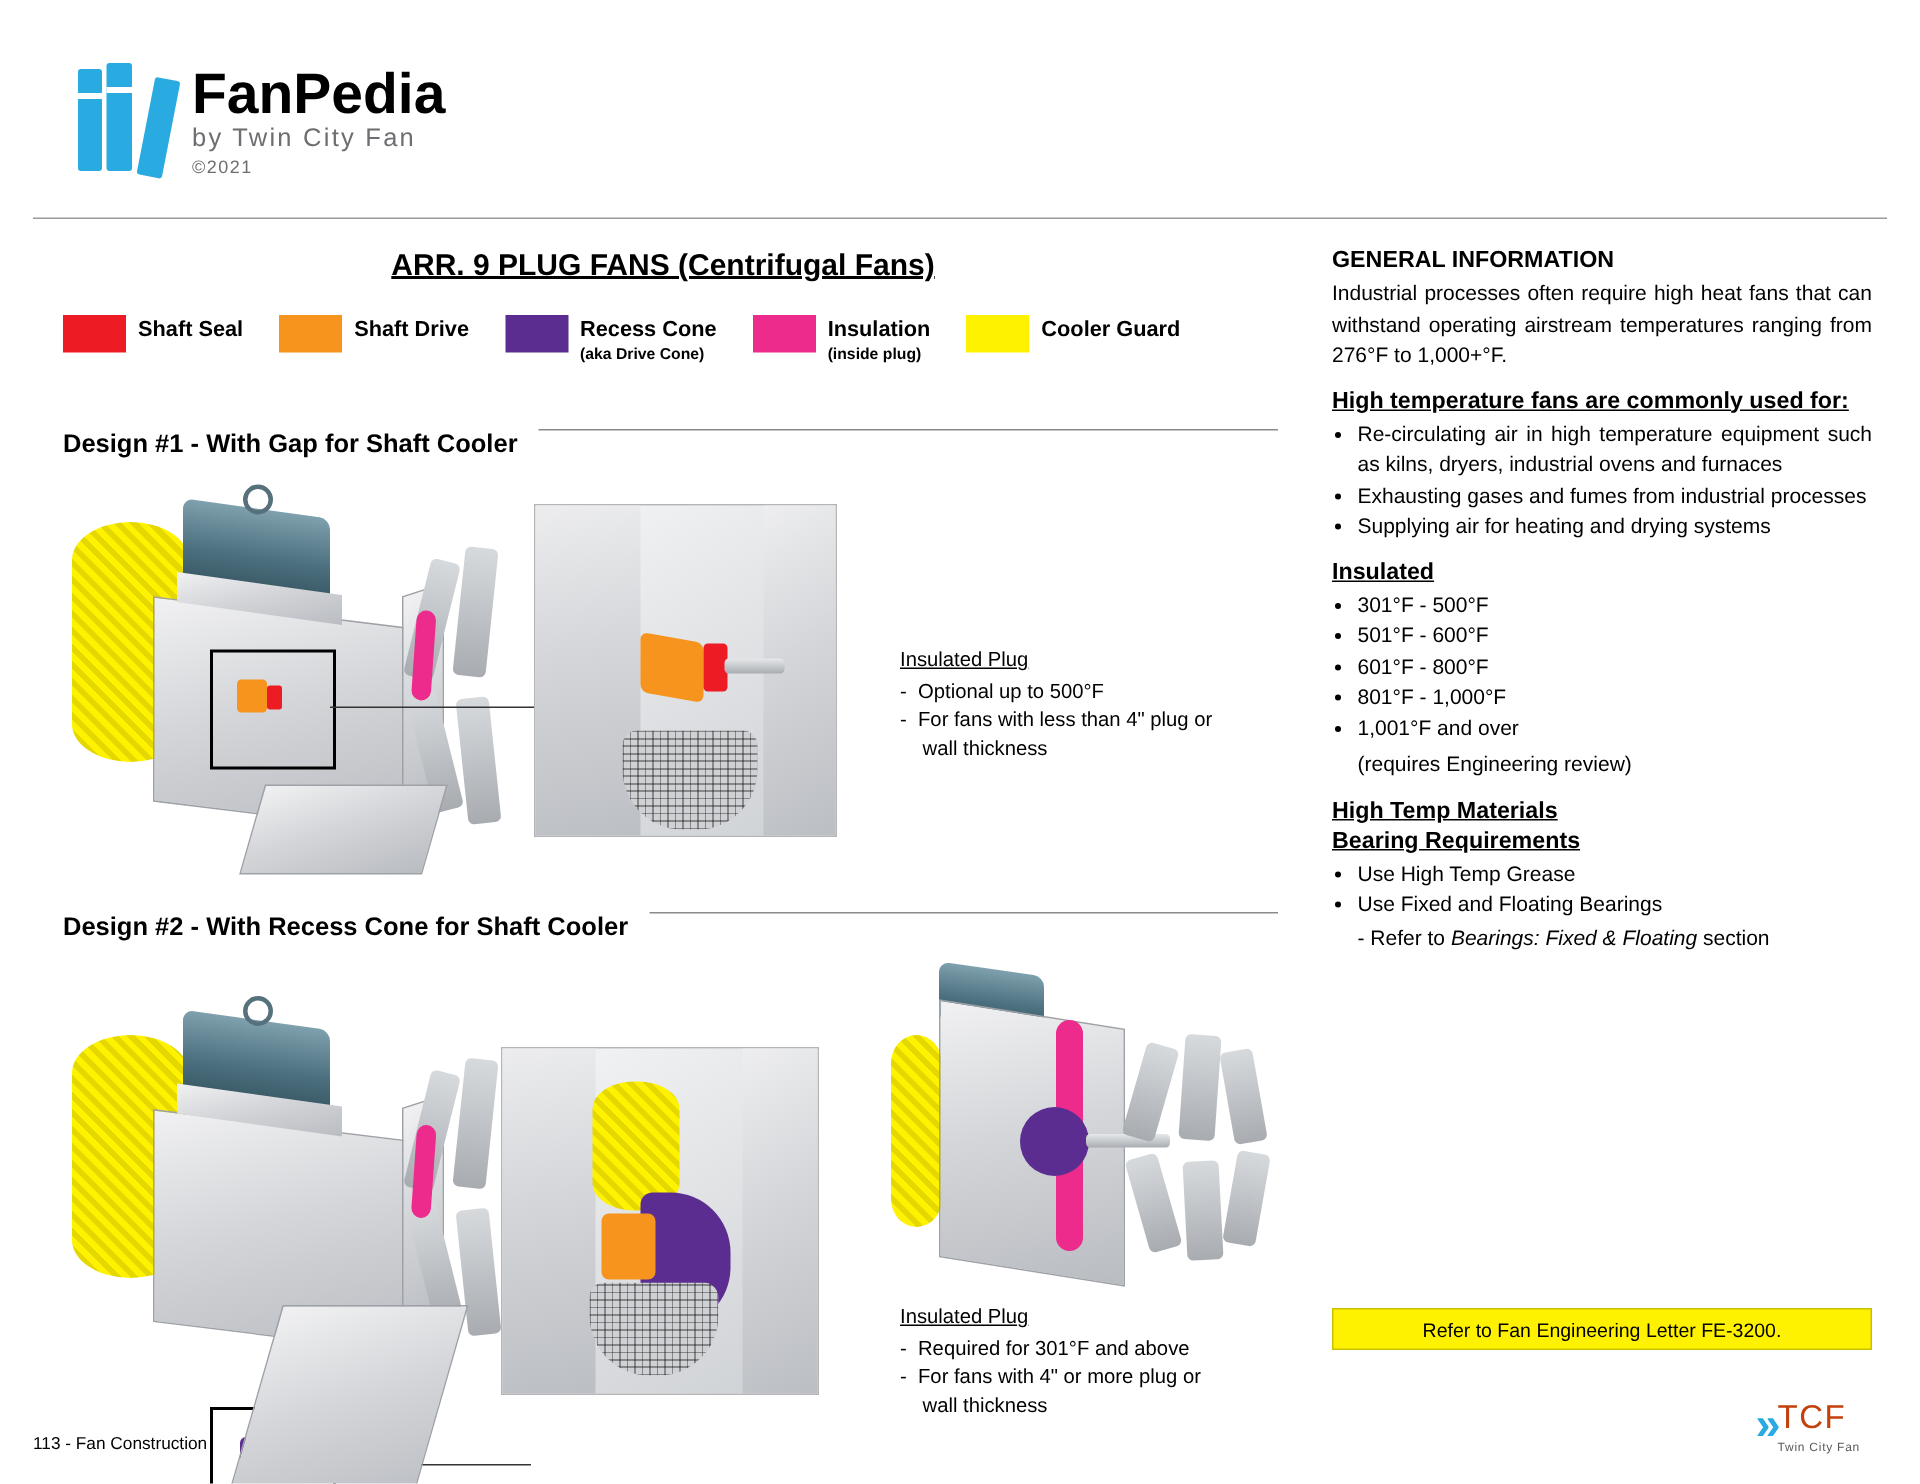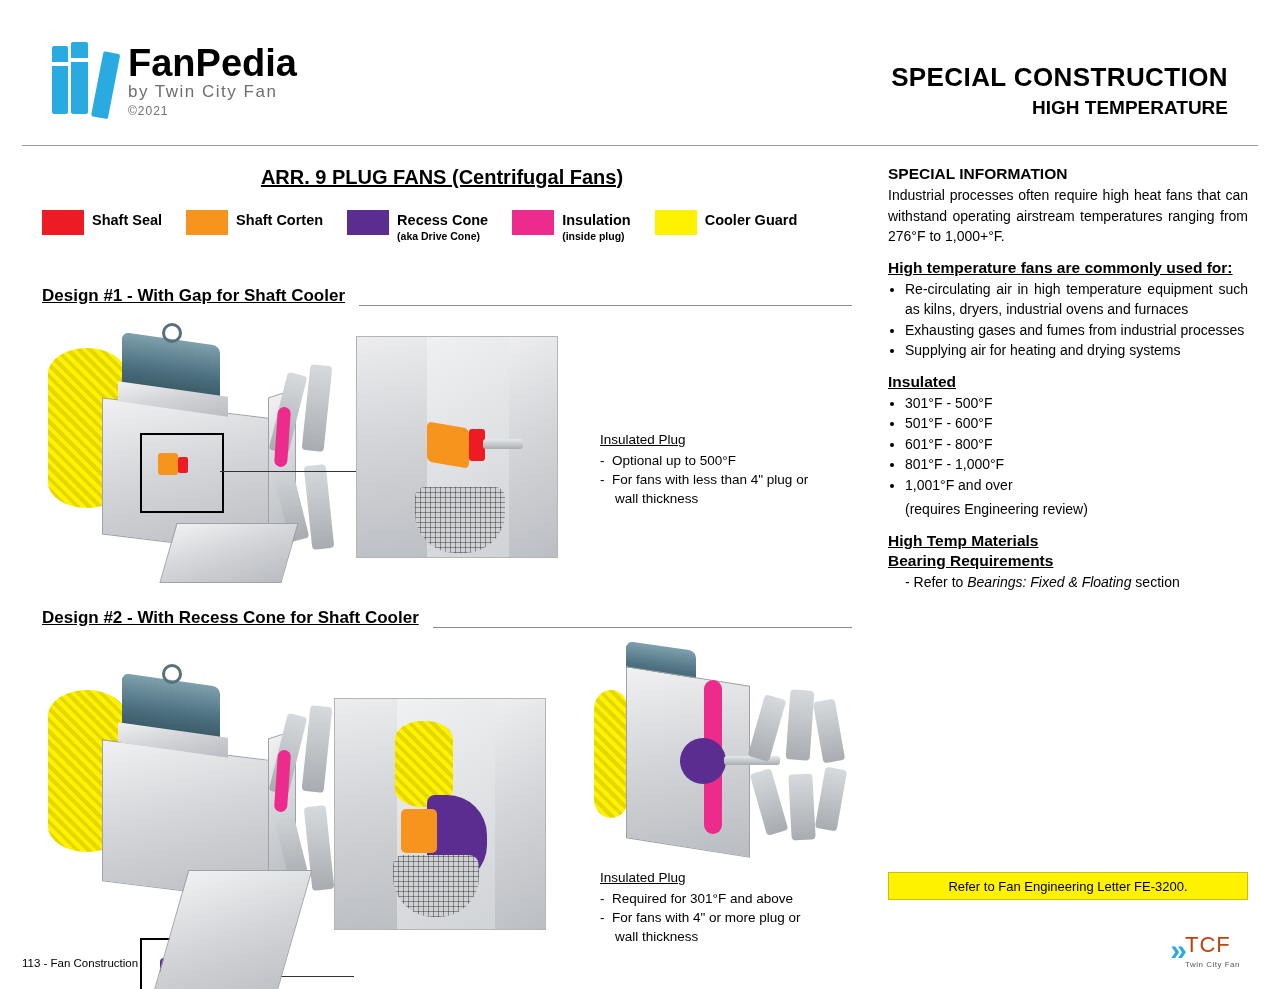--- a/index.html
+++ b/index.html
@@ -133,23 +133,22 @@
   .legend-note {
     font-size: 10.5px;
     font-weight: bold;
     line-height: 12px;
     margin-top: 2px;
   }
 
   .design-head {
     position: absolute;
     display: flex;
-    align-items: flex-end;
+    align-items: flex-start;
     width: 810px;
-    text-decoration: underline;
   }
   .design-head .txt {
     font-size: 17px;
     font-weight: bold;
     white-space: nowrap;
   }
   .design-head .rule {
     flex: 1;
     height: 1px;
     background: #8a8a8a;
@@ -296,42 +295,38 @@
       <div class="bk bk3"></div>
       <div class="gap1"></div>
       <div class="gap2"></div>
     </div>
     <div class="logo-text">
       <div class="logo-title">FanPedia</div>
       <div class="logo-sub">by Twin City Fan</div>
       <div class="logo-copy">©2021</div>
     </div>
   </div>
-  <div class="header-right">
-    <div class="header-title">SPECIAL CONSTRUCTION</div>
-    <div class="header-subtitle">HIGH TEMPERATURE</div>
-  </div>
   <div class="header-rule"></div>
 </div>
 
 <div class="left-col">
 
   <div class="section-title">ARR. 9 PLUG FANS (Centrifugal Fans)</div>
 
   <div class="legend">
     <div class="legend-item">
       <div class="legend-swatch" style="background:#ED1C24"></div>
       <div>
         <div class="legend-label">Shaft Seal</div>
       </div>
     </div>
     <div class="legend-item" style="margin-left:14px;">
       <div class="legend-swatch" style="background:#F7941E"></div>
       <div>
-        <div class="legend-label">Shaft Corten</div>
+        <div class="legend-label">Shaft Drive</div>
       </div>
     </div>
     <div class="legend-item" style="margin-left:14px;">
       <div class="legend-swatch" style="background:#5B2D90"></div>
       <div>
         <div class="legend-label">Recess Cone</div>
         <div class="legend-note">(aka Drive Cone)</div>
       </div>
     </div>
     <div class="legend-item" style="margin-left:14px;">
@@ -457,21 +452,21 @@
   <div class="callout" style="left:578px; top:710px; width:260px;">
     <div class="c-title">Insulated Plug</div>
     <div class="c-line">-  Required for 301°F and above</div>
     <div class="c-line">-  For fans with 4" or more plug or</div>
     <div class="c-line">    wall thickness</div>
   </div>
 
 </div>
 
 <div class="right-col">
-  <div class="rc-h">SPECIAL INFORMATION</div>
+  <div class="rc-h">GENERAL INFORMATION</div>
   <p class="rc-p">Industrial processes often require high heat fans that can withstand operating airstream temperatures ranging from 276°F to 1,000+°F.</p>
 
   <div class="rc-h underline">High temperature fans are commonly used for:</div>
   <ul class="rc-ul">
     <li>Re-circulating air in high temperature equipment such as kilns, dryers, industrial ovens and furnaces</li>
     <li>Exhausting gases and fumes from industrial processes</li>
     <li>Supplying air for heating and drying systems</li>
   </ul>
 
   <div class="rc-h underline">Insulated</div>
@@ -480,20 +475,24 @@
     <li>501°F - 600°F</li>
     <li>601°F - 800°F</li>
     <li>801°F - 1,000°F</li>
     <li>1,001°F and over</li>
   </ul>
   <div class="rc-p" style="padding-left:17px; text-align:left;">(requires Engineering review)</div>
 
   <div class="rc-h underline">High Temp Materials</div>
 
   <div class="rc-h underline">Bearing Requirements</div>
+  <ul class="rc-ul" style="margin-bottom:2px;">
+    <li>Use High Temp Grease</li>
+    <li>Use Fixed and Floating Bearings</li>
+  </ul>
   <div class="rc-p" style="padding-left:17px; text-align:left;">
     <span>- Refer to </span><span class="ital">Bearings: Fixed &amp; Floating</span><span> section</span>
   </div>
 </div>
 
 <div class="note-box">
   <span>Refer to Fan Engineering Letter FE-3200.</span>
 </div>
 
 <div class="footer-text">113 - Fan Construction</div>

